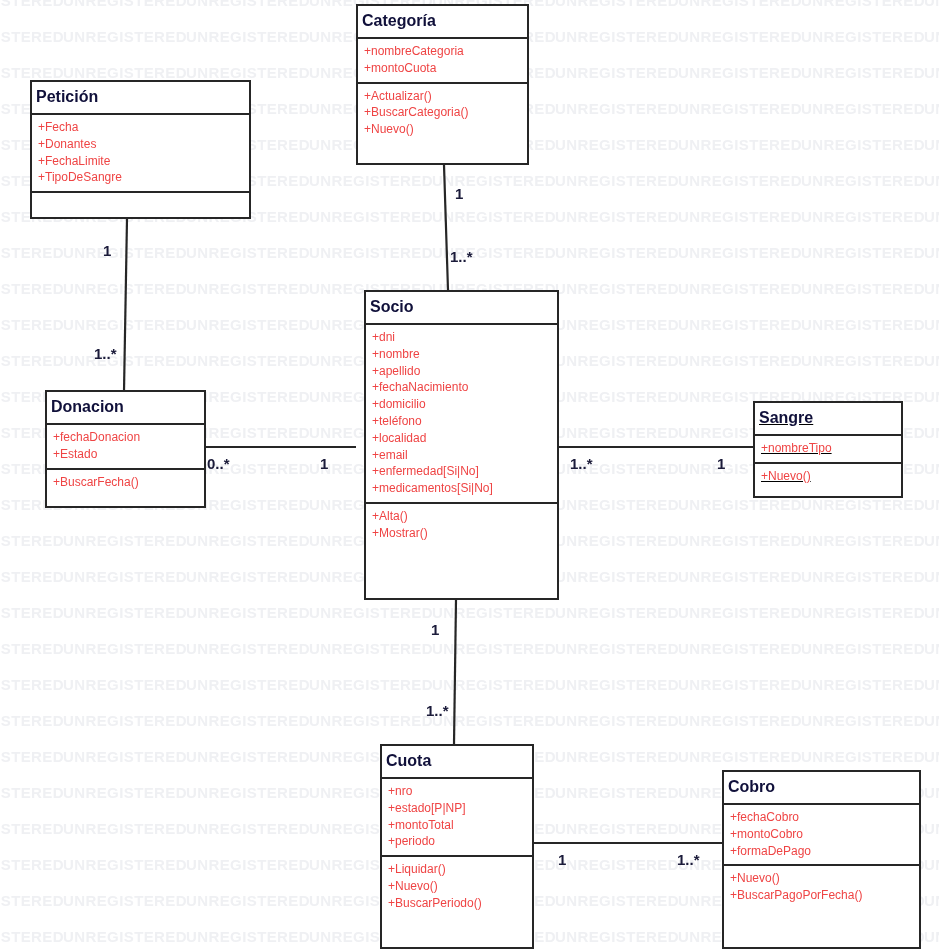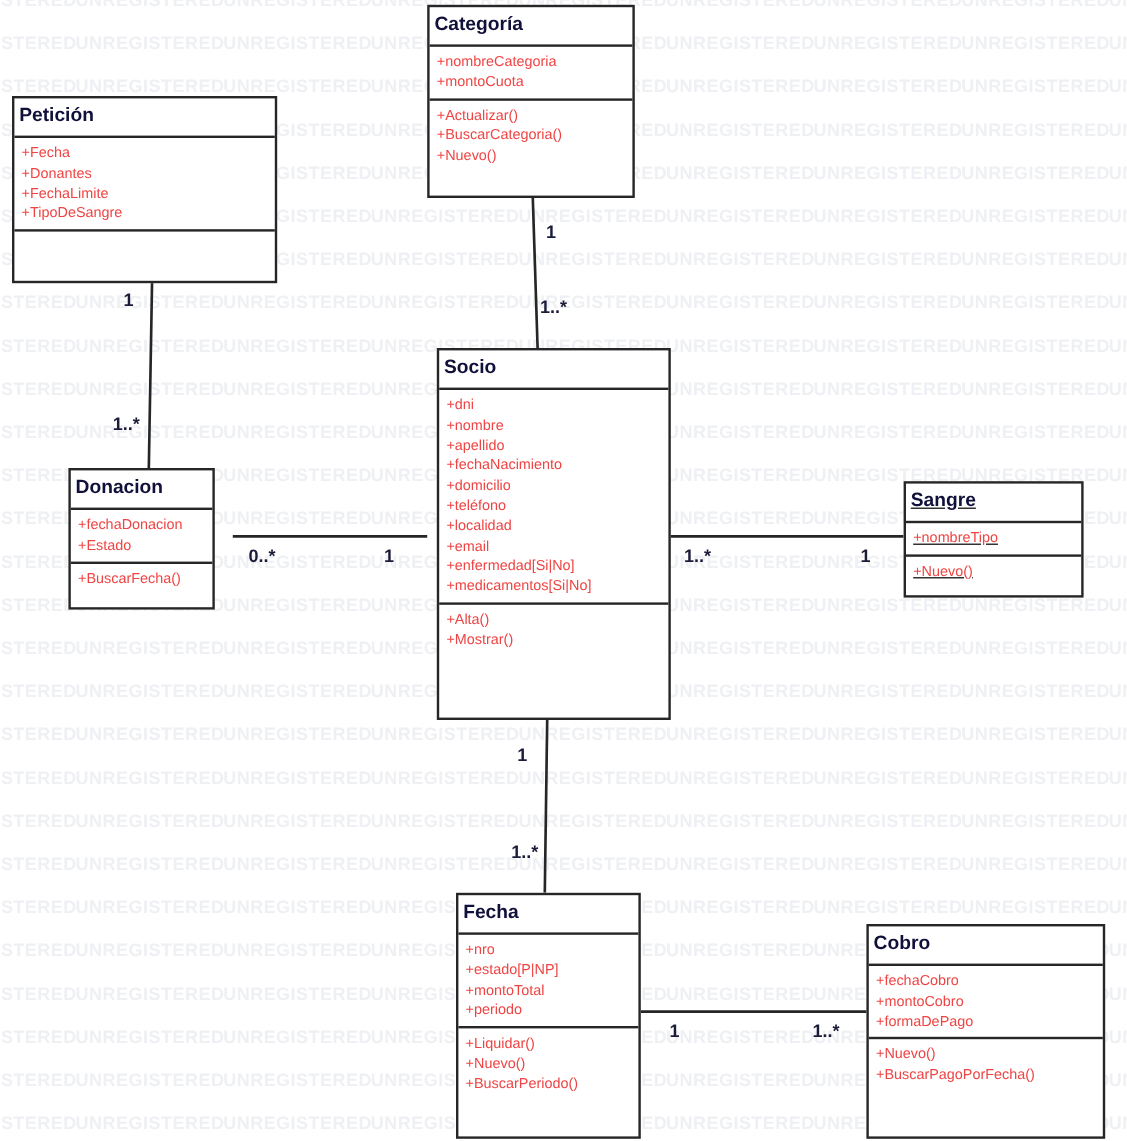--- a/index.html
+++ b/index.html
@@ -169,21 +169,21 @@
       <div class="member">+nombreCategoria</div>
       <div class="member">+montoCuota</div>
     </div>
     <div class="uml-compartment">
       <div class="member">+Actualizar()</div>
       <div class="member">+BuscarCategoria()</div>
       <div class="member">+Nuevo()</div>
     </div>
   </div>
 
-  <div class="uml-class" style="left:10px; top:80px; width:221px; height:156px;">
+  <div class="uml-class" style="left:30px; top:80px; width:221px; height:139px;">
     <div class="uml-name">Petición</div>
     <div class="uml-compartment divider">
       <div class="member">+Fecha</div>
       <div class="member">+Donantes</div>
       <div class="member">+FechaLimite</div>
       <div class="member">+TipoDeSangre</div>
     </div>
     <div class="uml-compartment empty"></div>
   </div>
 
@@ -200,21 +200,21 @@
       <div class="member">+email</div>
       <div class="member">+enfermedad[Si|No]</div>
       <div class="member">+medicamentos[Si|No]</div>
     </div>
     <div class="uml-compartment">
       <div class="member">+Alta()</div>
       <div class="member">+Mostrar()</div>
     </div>
   </div>
 
-  <div class="uml-class" style="left:57px; top:390px; width:122px; height:118px;">
+  <div class="uml-class" style="left:45px; top:390px; width:161px; height:118px;">
     <div class="uml-name">Donacion</div>
     <div class="uml-compartment divider">
       <div class="member">+fechaDonacion</div>
       <div class="member">+Estado</div>
     </div>
     <div class="uml-compartment">
       <div class="member">+BuscarFecha()</div>
     </div>
   </div>
 
@@ -222,21 +222,21 @@
     <div class="uml-name">Sangre</div>
     <div class="uml-compartment divider">
       <div class="member">+nombreTipo</div>
     </div>
     <div class="uml-compartment">
       <div class="member">+Nuevo()</div>
     </div>
   </div>
 
   <div class="uml-class" style="left:380px; top:744px; width:154px; height:205px;">
-    <div class="uml-name">Fecha</div>
+    <div class="uml-name">Cuota</div>
     <div class="uml-compartment divider">
       <div class="member">+nro</div>
       <div class="member">+estado[P|NP]</div>
       <div class="member">+montoTotal</div>
       <div class="member">+periodo</div>
     </div>
     <div class="uml-compartment">
       <div class="member">+Liquidar()</div>
       <div class="member">+Nuevo()</div>
       <div class="member">+BuscarPeriodo()</div>

